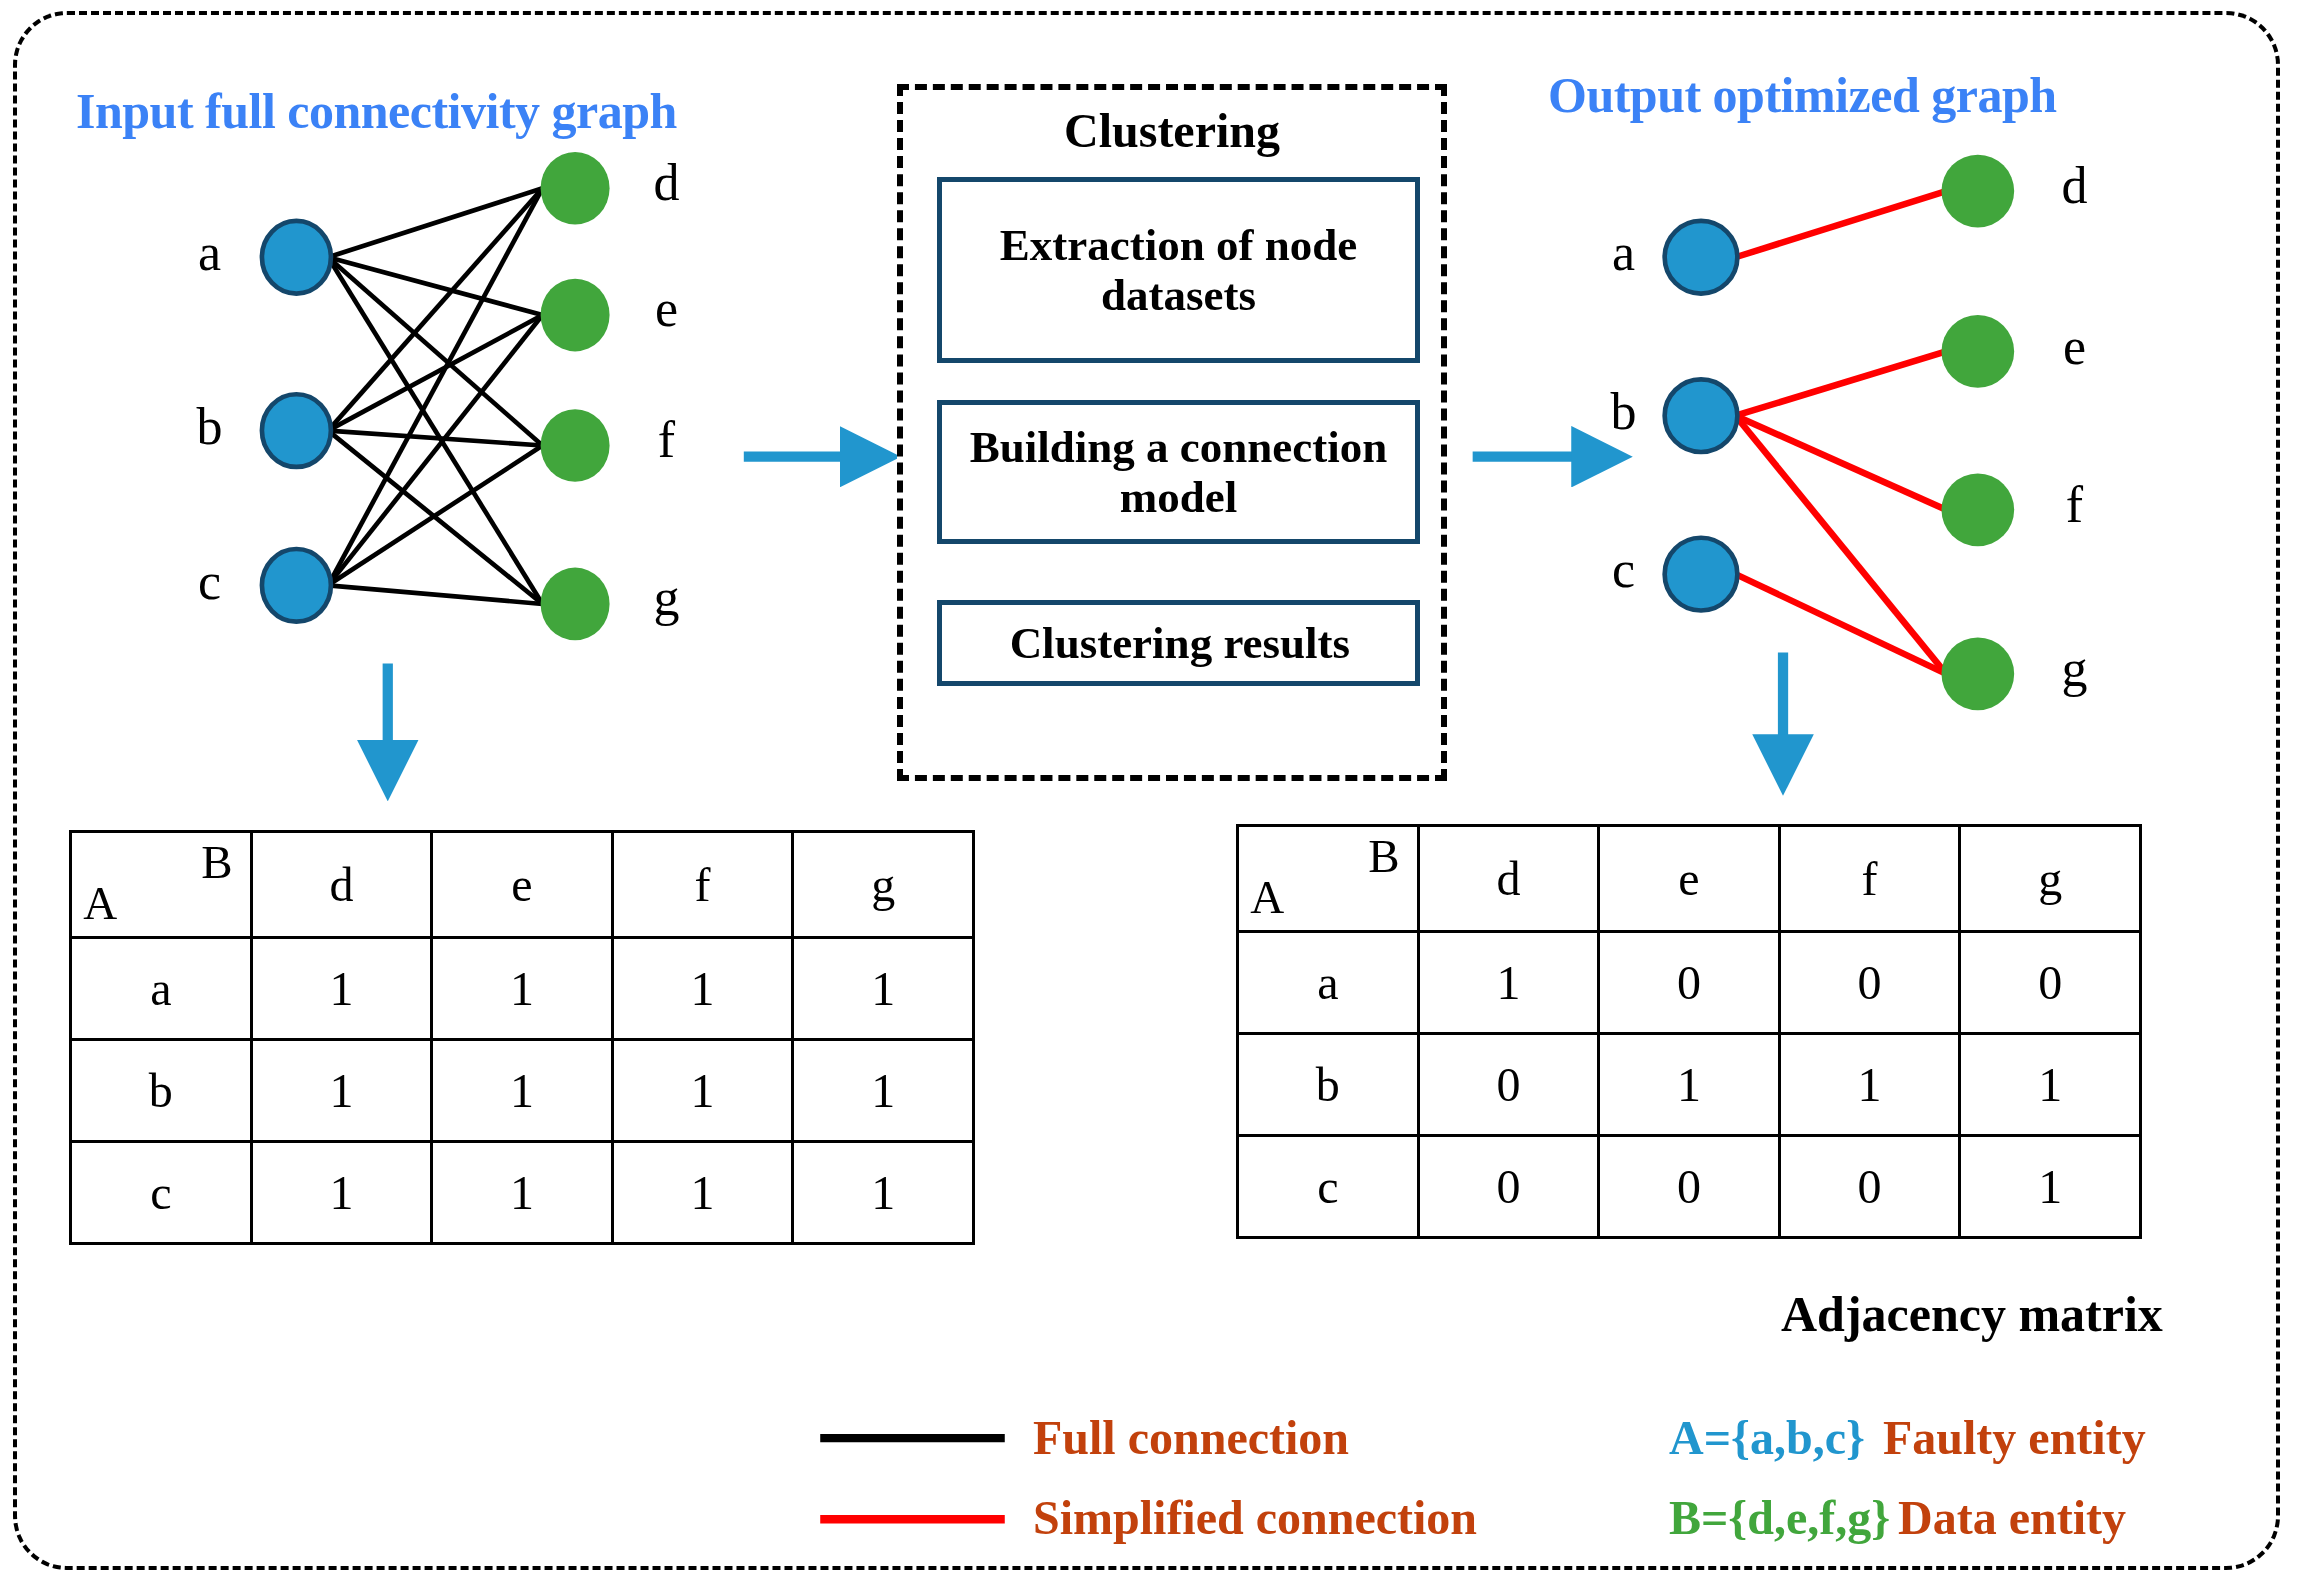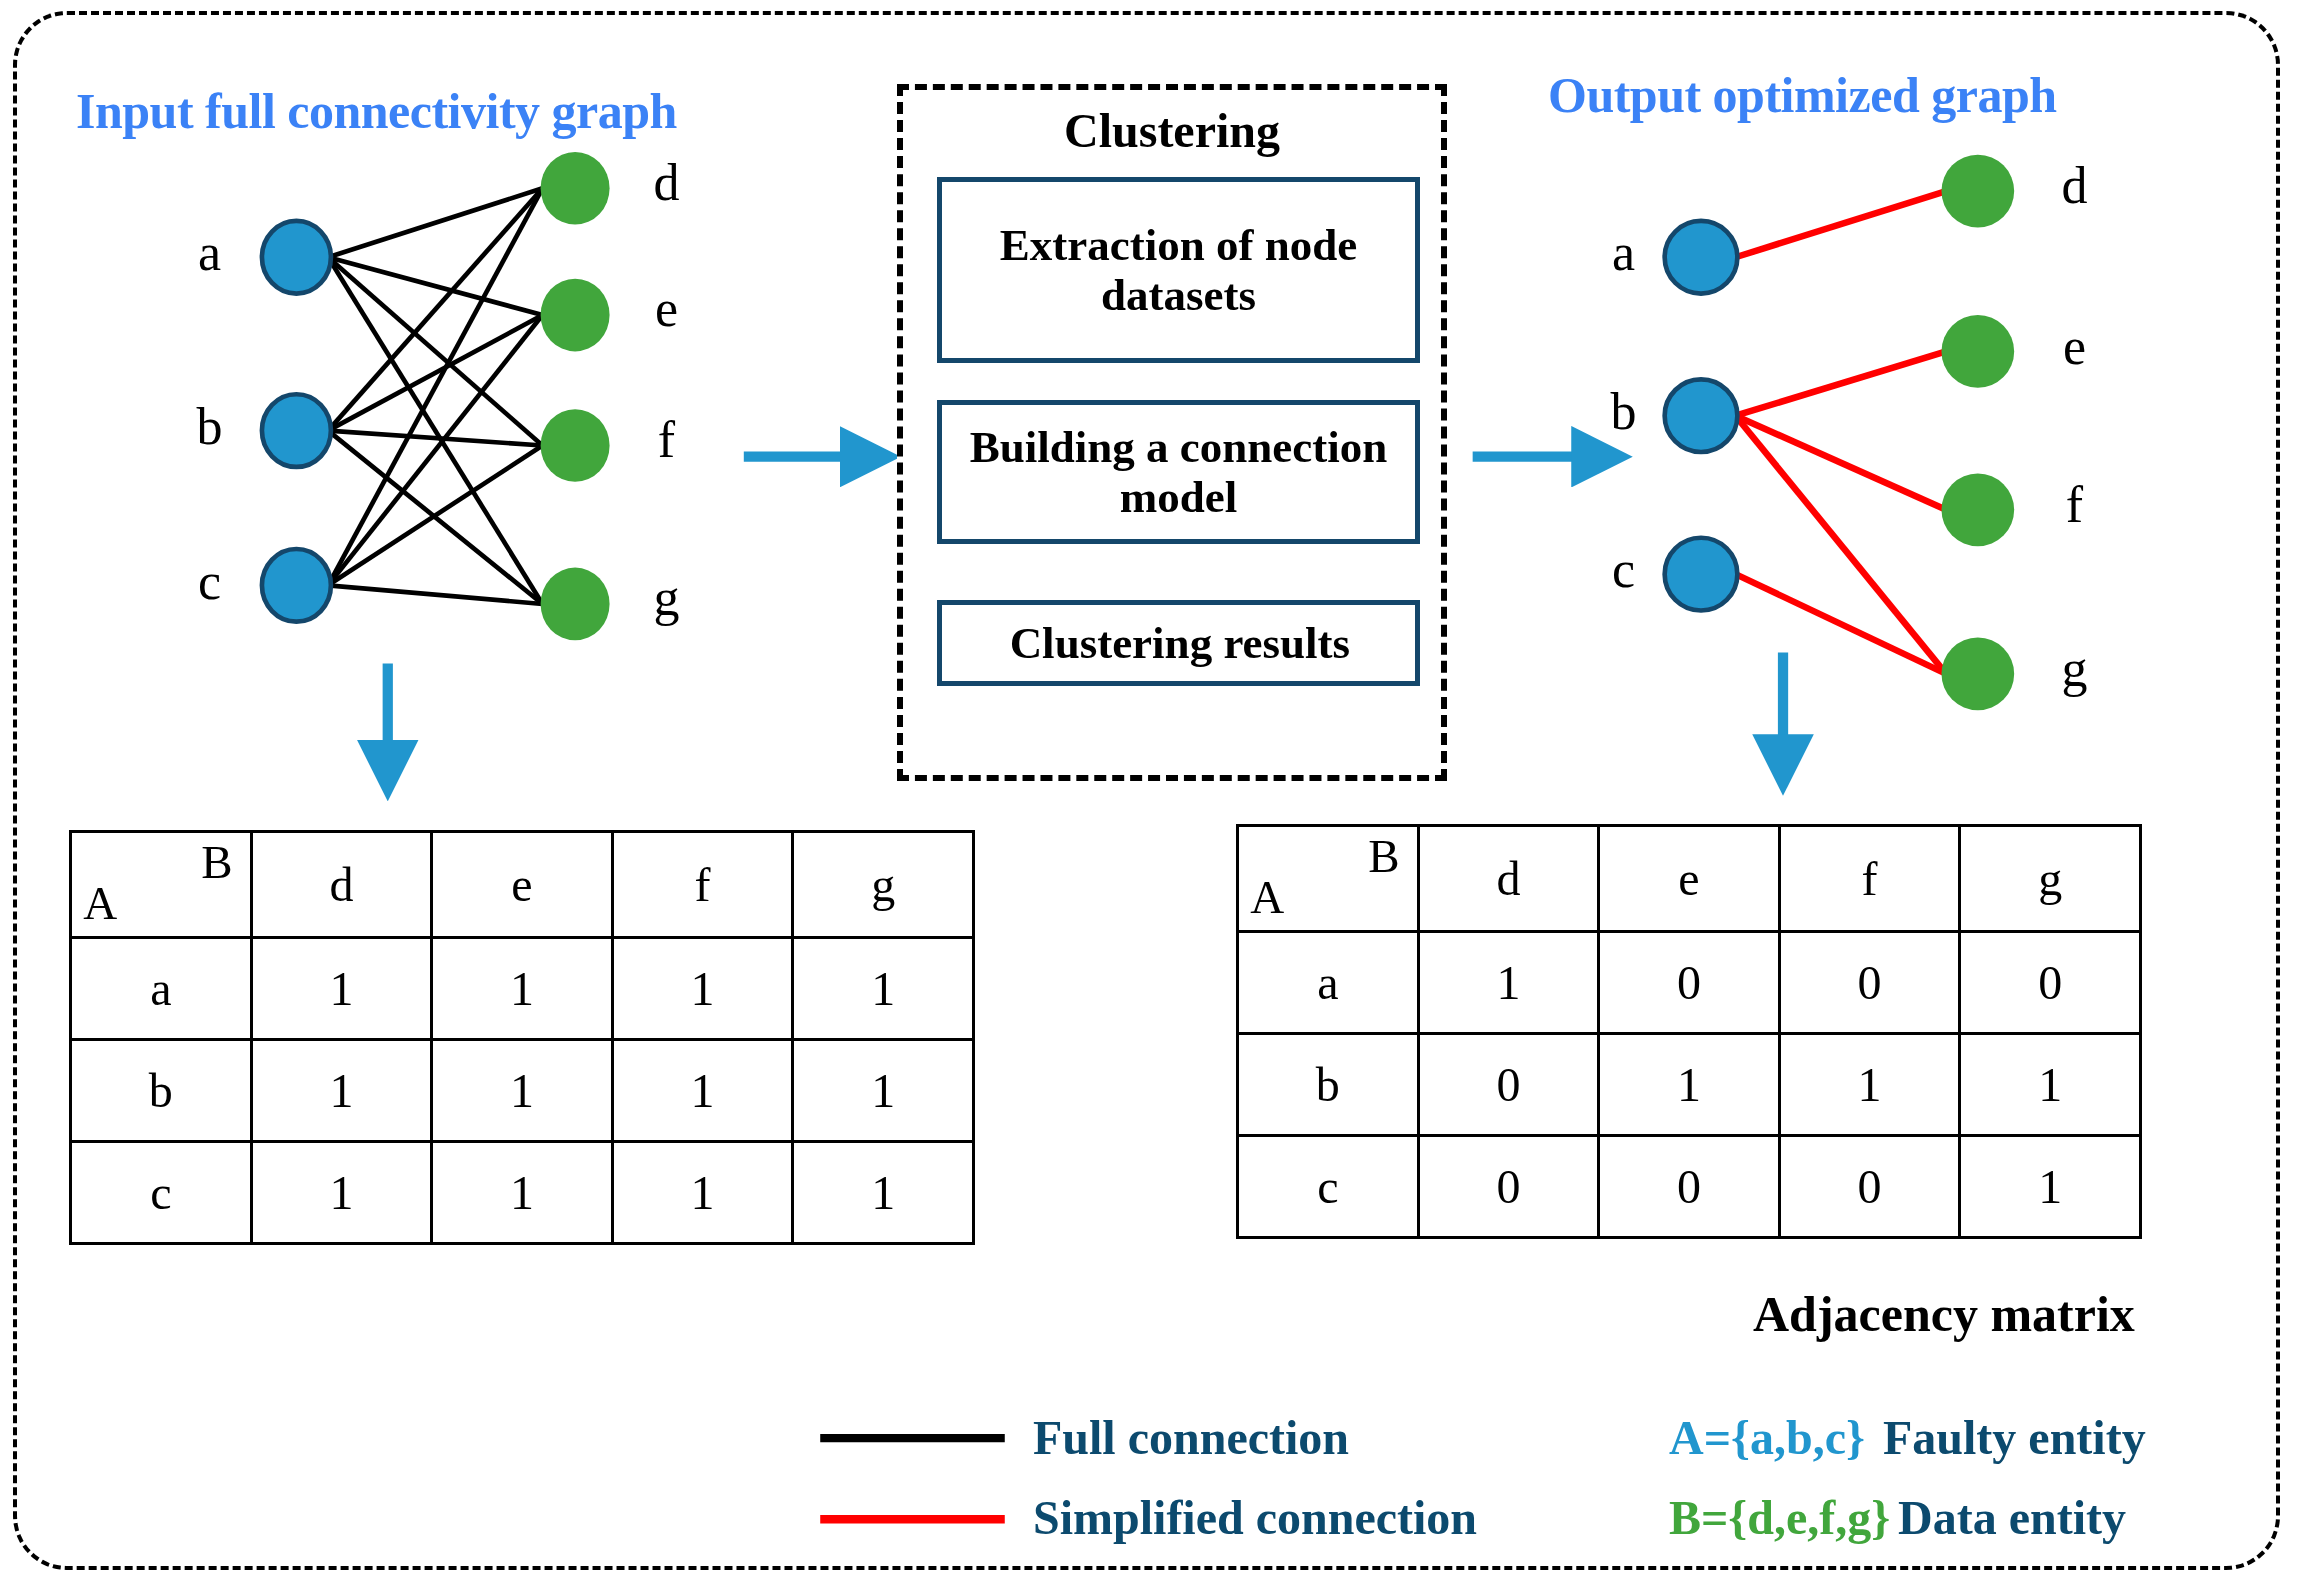--- a/index.html
+++ b/index.html
@@ -120,26 +120,27 @@
     right: 17px;
     top: 1.9px;
     font-size: 47px;
   }
   .adj-caption {
     position: absolute;
     font-size: 50px;
     font-weight: bold;
     color: #000000;
     white-space: nowrap;
+    margin-left: 28px;
   }
   .legend-text {
     position: absolute;
     font-size: 48px;
     font-weight: bold;
-    color: #0c4a6e;
+    color: #c2410c;
     white-space: nowrap;
   }
   .legend-set {
     position: absolute;
     font-size: 48px;
     font-weight: bold;
     white-space: nowrap;
   }
 </style>
 </head>

